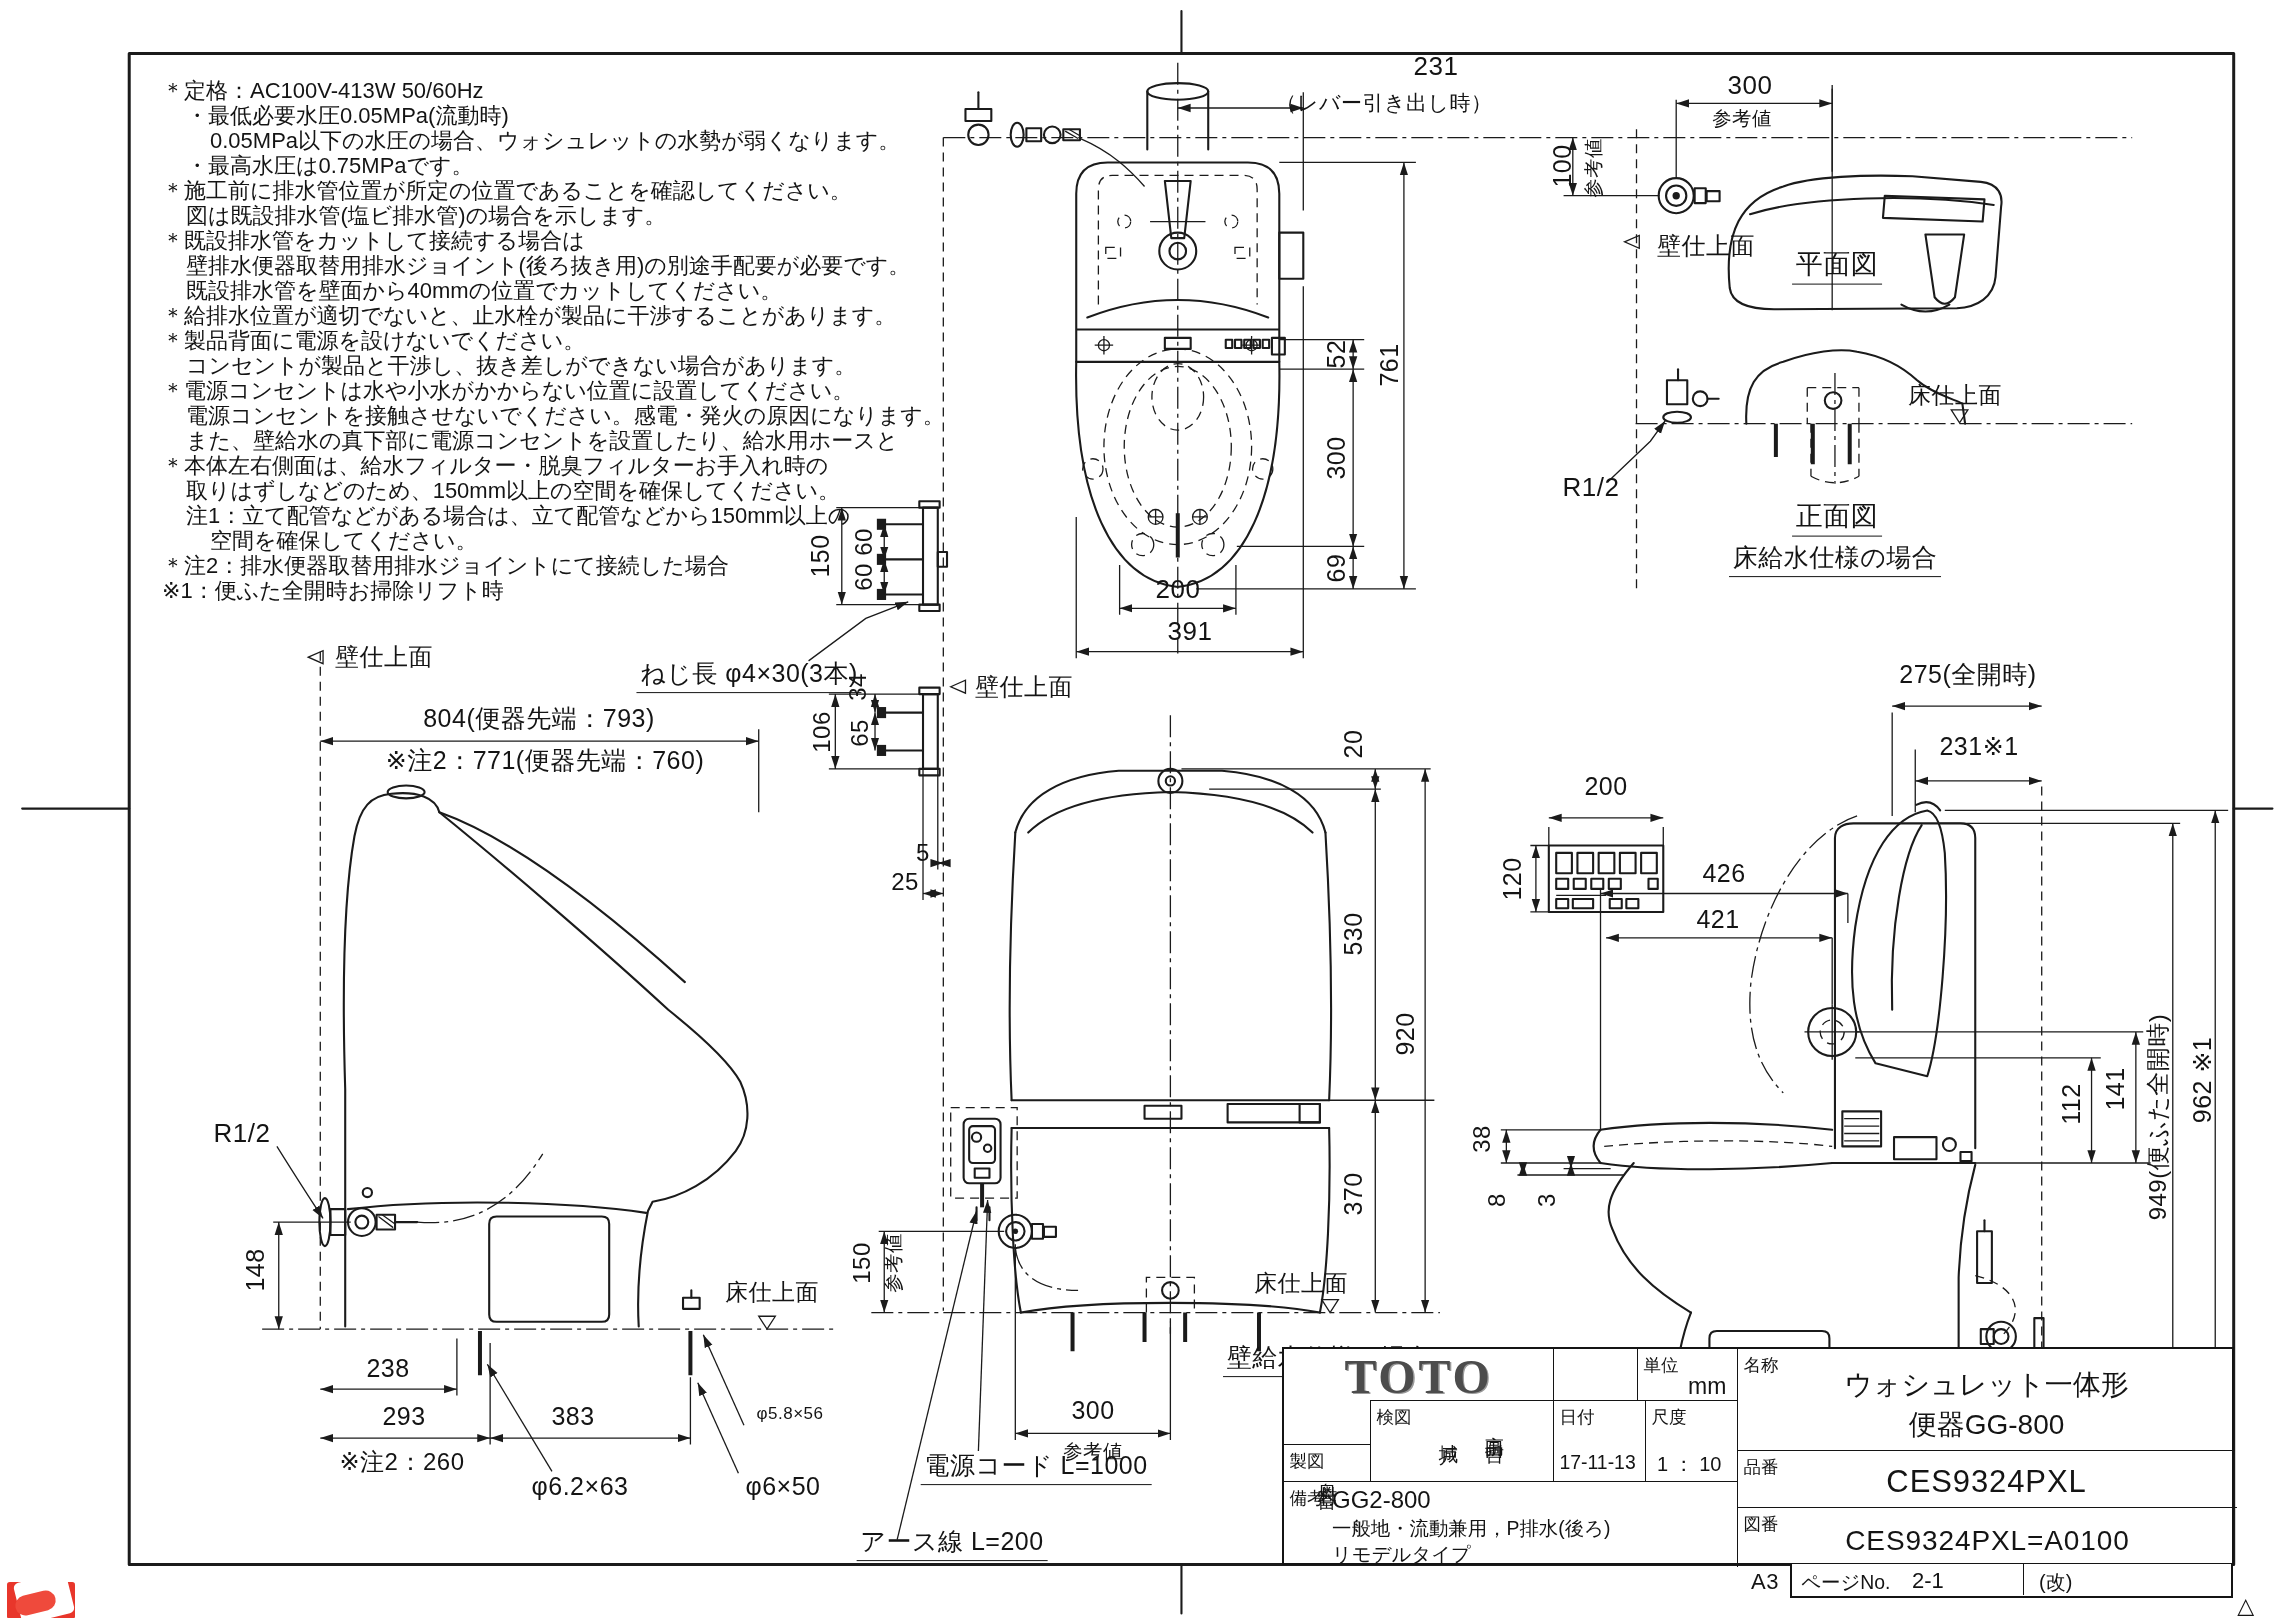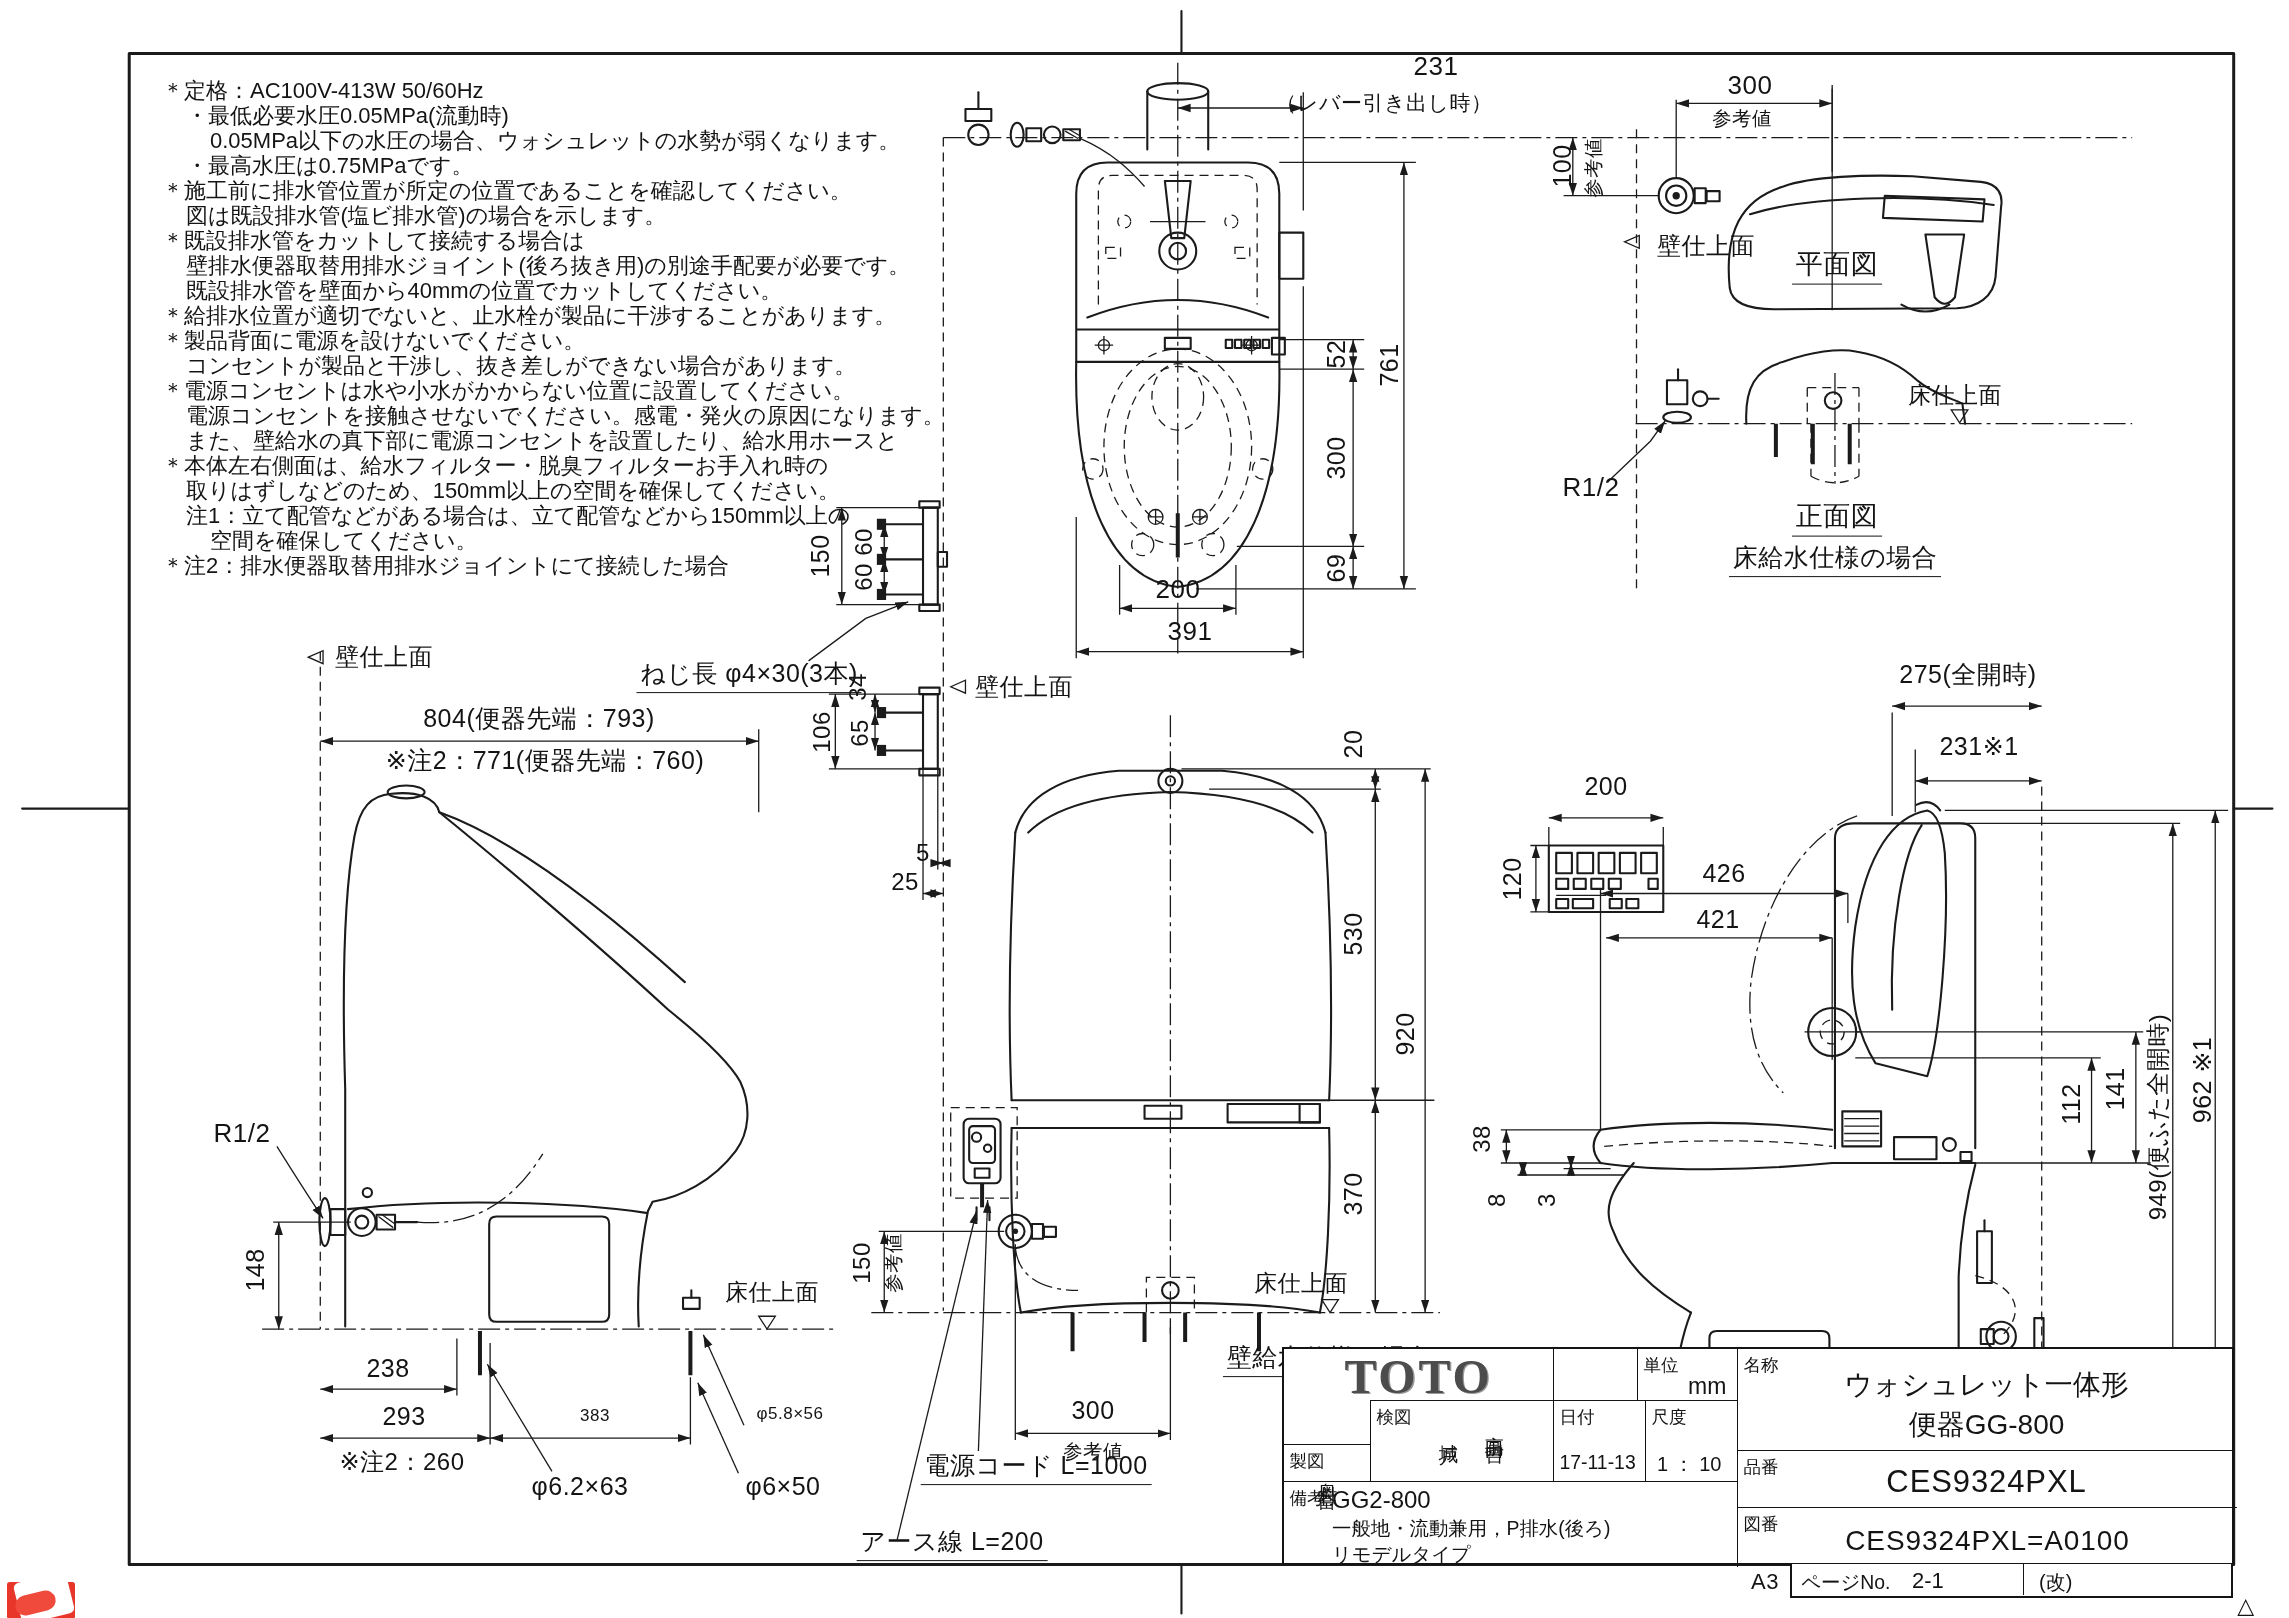--- a/index.html
+++ b/index.html
@@ -372,20 +372,21 @@
   <div>＊製品背面に電源を設けないでください。</div>
   <div class="i1">コンセントが製品と干渉し、抜き差しができない場合があります。</div>
   <div>＊電源コンセントは水や小水がかからない位置に設置してください。</div>
   <div class="i1">電源コンセントを接触させないでください。感電・発火の原因になります。</div>
   <div class="i1">また、壁給水の真下部に電源コンセントを設置したり、給水用ホースと</div>
   <div>＊本体左右側面は、給水フィルター・脱臭フィルターお手入れ時の</div>
   <div class="i1">取りはずしなどのため、150mm以上の空間を確保してください。</div>
   <div class="i1">注1：立て配管などがある場合は、立て配管などから150mm以上の</div>
   <div class="i2">空間を確保してください。</div>
   <div>＊注2：排水便器取替用排水ジョイントにて接続した場合</div>
+  <div>※1：便ふた全開時お掃除リフト時</div>
 </div>
 
 <span class="lbl" style="left:1436px;top:66px;font-size:26px">231</span>
 <span class="lbl" style="left:1384px;top:103px;font-size:21px">（レバー引き出し時）</span>
 <span class="lbl v" style="left:1336px;top:354px;font-size:25px">52</span>
 <span class="lbl v" style="left:1389px;top:365px;font-size:25px">761</span>
 <span class="lbl v" style="left:1336px;top:458px;font-size:25px">300</span>
 <span class="lbl v" style="left:1336px;top:568px;font-size:25px">69</span>
 <span class="lbl" style="left:1178px;top:589px;font-size:26px">200</span>
 <span class="lbl" style="left:1190px;top:631px;font-size:26px">391</span>
@@ -415,21 +416,21 @@
 <span class="lbl" style="left:1024px;top:687px;font-size:24px">壁仕上面</span>
 
 <span class="lbl" style="left:384px;top:657px;font-size:24px">壁仕上面</span>
 <span class="lbl" style="left:539px;top:718px;font-size:25px">804(便器先端：793)</span>
 <span class="lbl" style="left:545px;top:760px;font-size:25px">※注2：771(便器先端：760)</span>
 <span class="lbl" style="left:242px;top:1133px;font-size:26px">R1/2</span>
 <span class="lbl v" style="left:255px;top:1270px;font-size:25px">148</span>
 <span class="lbl" style="left:388px;top:1368px;font-size:25px">238</span>
 <span class="lbl" style="left:404px;top:1416px;font-size:25px">293</span>
 <span class="lbl" style="left:402px;top:1462px;font-size:24px">※注2：260</span>
-<span class="lbl" style="left:595px;top:1416px;font-size:17px">383</span>
+<span class="lbl" style="left:573px;top:1416px;font-size:25px">383</span>
 <span class="lbl" style="left:580px;top:1486px;font-size:25px">φ6.2×63</span>
 <span class="lbl" style="left:790px;top:1414px;font-size:17px">φ5.8×56</span>
 <span class="lbl" style="left:783px;top:1486px;font-size:25px">φ6×50</span>
 <span class="lbl" style="left:772px;top:1292px;font-size:23px">床仕上面</span>
 
 <span class="lbl v" style="left:1353px;top:744px;font-size:25px">20</span>
 <span class="lbl v" style="left:1353px;top:934px;font-size:25px">530</span>
 <span class="lbl v" style="left:1405px;top:1034px;font-size:25px">920</span>
 <span class="lbl v" style="left:1353px;top:1194px;font-size:25px">370</span>
 <span class="lbl v" style="left:862px;top:1263px;font-size:24px">150</span>

